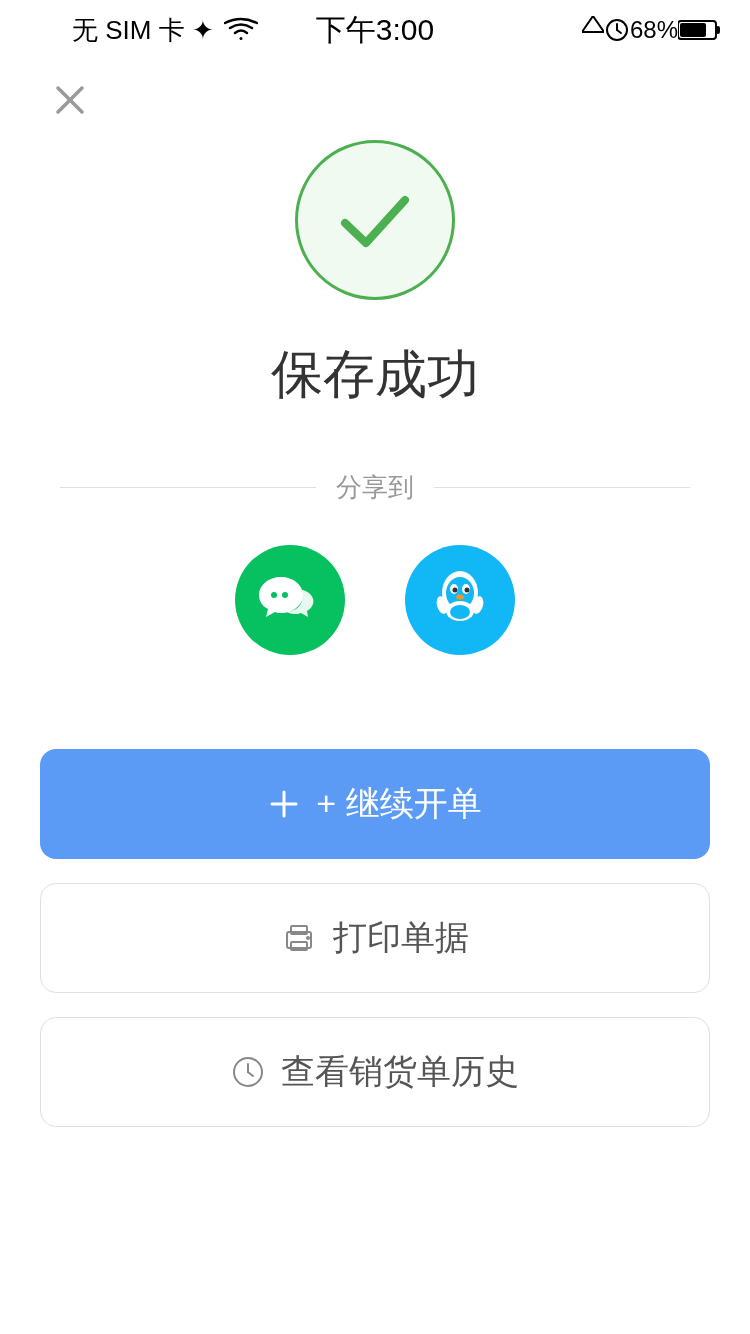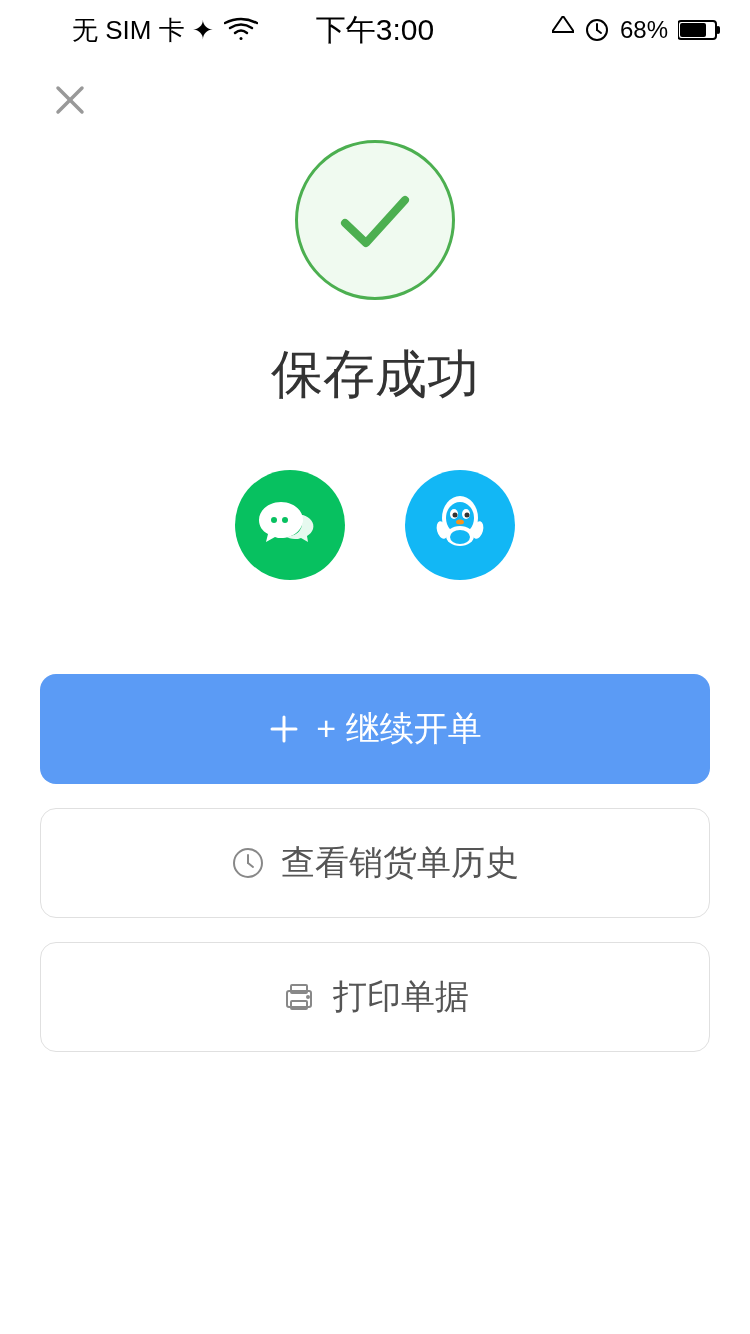--- a/index.html
+++ b/index.html
@@ -40,21 +40,20 @@
       font-weight: 500;
       color: #000;
       position: absolute;
       left: 50%;
       transform: translateX(-50%);
     }
 
     .status-right {
       display: flex;
       align-items: center;
-      gap: 10px;
       font-size: 24px;
       color: #000;
     }
 
     
     .close-btn {
       position: absolute;
       top: 70px;
       left: 40px;
       width: 60px;
@@ -238,20 +237,25 @@
 <div class="main-content">
 
   <div class="success-circle">
     <svg viewBox="0 0 90 90" fill="none">
       <polyline points="15,48 36,68 75,25" stroke="#4CAF50" stroke-width="8" stroke-linecap="round" stroke-linejoin="round"></polyline>
     </svg>
   </div>
 
   <div class="success-title">保存成功</div>
 
+  <div class="share-divider">
+    <div class="divider-line"></div>
+    <span class="divider-label">分享到</span>
+    <div class="divider-line"></div>
+  </div>
 
   <div class="share-icons">
 
     <div class="share-icon-btn share-icon-wechat">
       <svg width="70" height="60" viewBox="0 0 70 60" fill="white">
 
         <ellipse cx="26" cy="24" rx="22" ry="17" fill="white" fill-opacity="0"></ellipse>
         <path d="M26 7 C14 7 4 15 4 25 C4 31 7 36 13 39 L11 47 L20 42 C22 43 24 43 26 43 C38 43 48 35 48 25 C48 15 38 7 26 7 Z" fill="white"></path>
         <circle cx="19" cy="25" r="3" fill="#07C160"></circle>
         <circle cx="30" cy="25" r="3" fill="#07C160"></circle>
@@ -286,35 +290,35 @@
   </div>
 
   <div class="actions">
 
     <button class="btn-primary">
       <svg width="32" height="32" viewBox="0 0 32 32">
         <line x1="16" y1="4" x2="16" y2="28" stroke="white" stroke-width="3" stroke-linecap="round"></line>
         <line x1="4" y1="16" x2="28" y2="16" stroke="white" stroke-width="3" stroke-linecap="round"></line>
       </svg>
       <span>+ 继续开单</span>
-    </button>
-
-    <button class="btn-secondary">
-      <svg width="34" height="34" viewBox="0 0 34 34">
-        <circle cx="17" cy="17" r="14" fill="none" stroke="#888" stroke-width="2"></circle>
-        <line x1="17" y1="9" x2="17" y2="17" stroke="#888" stroke-width="2" stroke-linecap="round"></line>
-        <line x1="17" y1="17" x2="22" y2="21" stroke="#888" stroke-width="2" stroke-linecap="round"></line>
-      </svg>
-      <span>查看销货单历史</span>
     </button>
 
     <button class="btn-secondary">
       <svg width="36" height="32" viewBox="0 0 36 32">
         <rect x="6" y="10" width="24" height="16" rx="2" fill="none" stroke="#888" stroke-width="2"></rect>
         <rect x="10" y="4" width="16" height="8" rx="1" fill="none" stroke="#888" stroke-width="2"></rect>
         <rect x="10" y="20" width="16" height="8" rx="1" fill="none" stroke="#888" stroke-width="2"></rect>
         <circle cx="27" cy="16" r="2" fill="#888"></circle>
       </svg>
       <span>打印单据</span>
     </button>
+
+    <button class="btn-secondary">
+      <svg width="34" height="34" viewBox="0 0 34 34">
+        <circle cx="17" cy="17" r="14" fill="none" stroke="#888" stroke-width="2"></circle>
+        <line x1="17" y1="9" x2="17" y2="17" stroke="#888" stroke-width="2" stroke-linecap="round"></line>
+        <line x1="17" y1="17" x2="22" y2="21" stroke="#888" stroke-width="2" stroke-linecap="round"></line>
+      </svg>
+      <span>查看销货单历史</span>
+    </button>
   </div>
 
 </div>
 
 </body></html>

